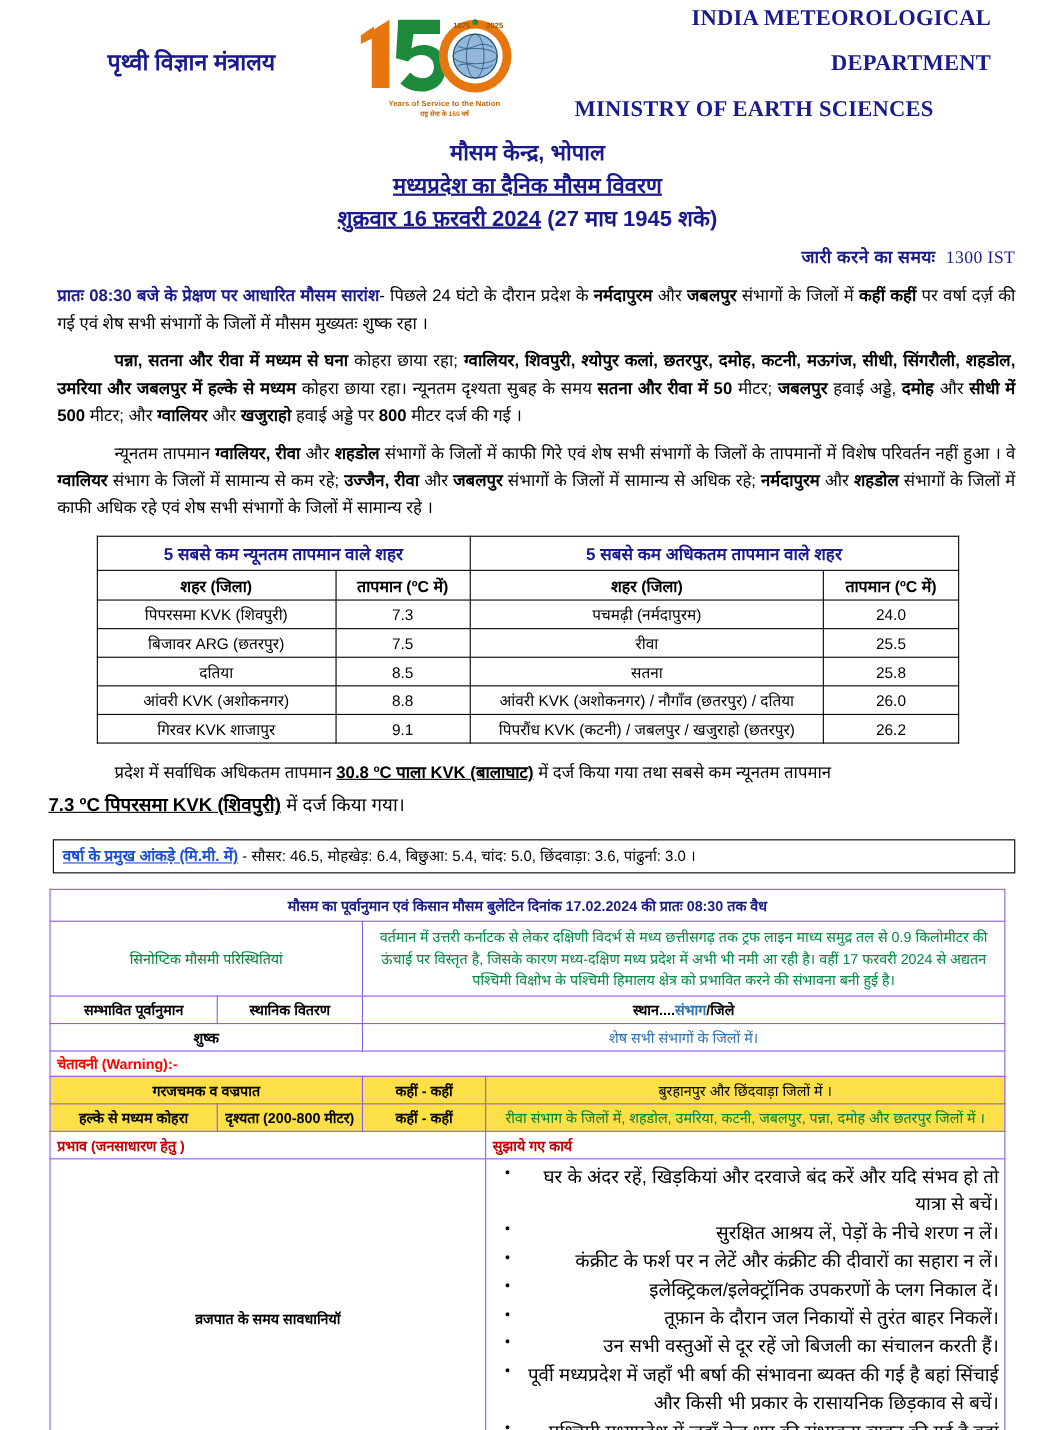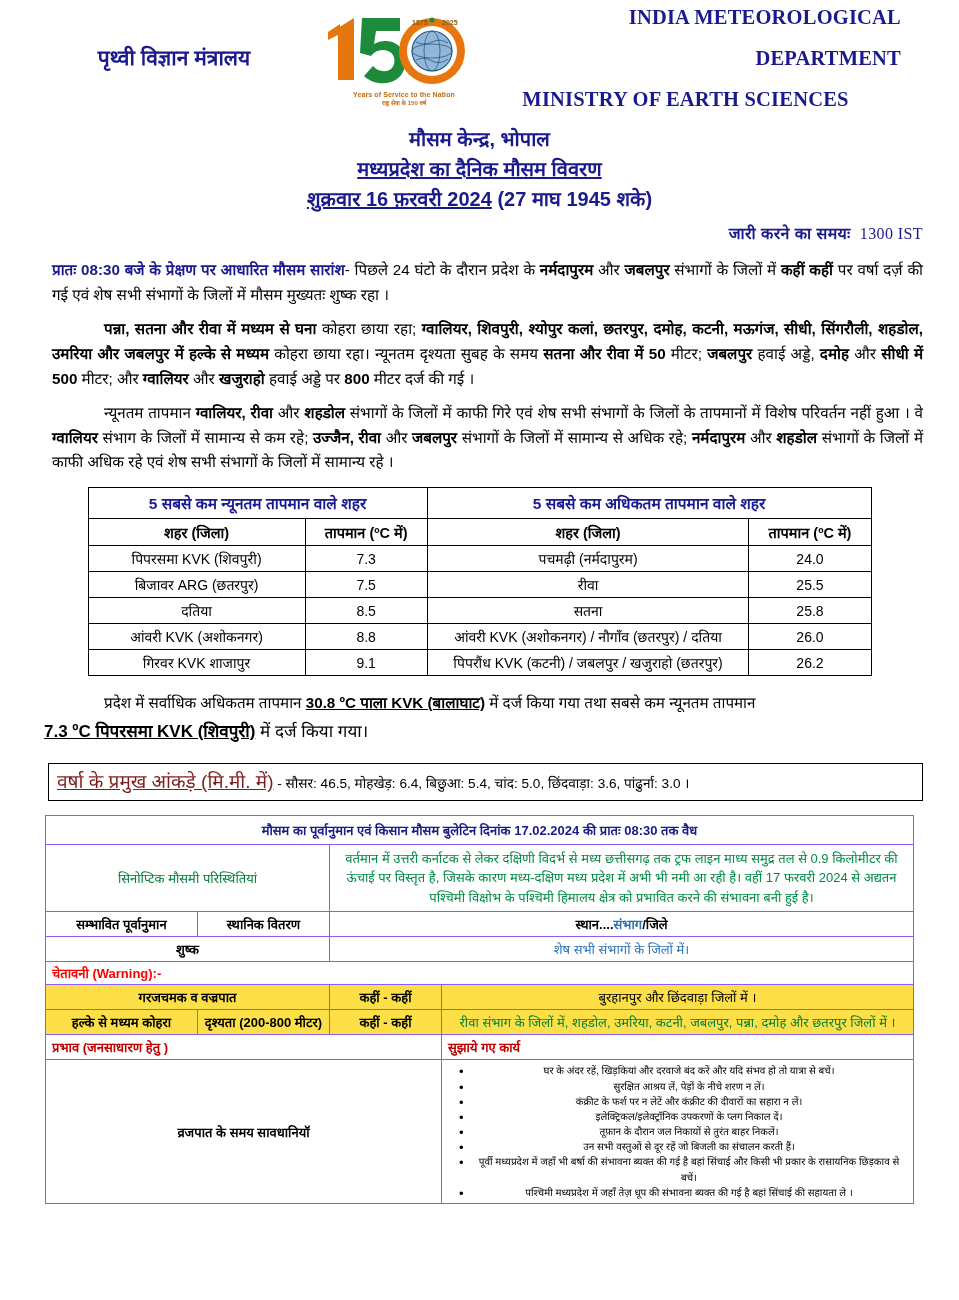--- a/index.html
+++ b/index.html
@@ -95,21 +95,21 @@
 
   
   .rain-box{
     margin:16px 36px 0 48px;border:1.4px solid #000;
   }
   .rain-row{
     padding:4px 8px;font-size:13.6px;line-height:1.45;
     border-bottom:1.4px solid #000;
   }
   .rain-row:last-child{border-bottom:none;}
-  .rain-lbl{color:#7f1d1d;font-weight:normal;font-size:19px;}
+  .rain-lbl{color:#1d4ed8;font-weight:bold;font-size:14px;}
   .rain-red{color:#c00000;font-weight:bold;font-size:14.5px;}
   .rain-purple{color:#7030a0;}
   .rain-b{font-weight:bold;}
 
   
   .fc-table{
     border-collapse:collapse;width:868px;margin:14px auto 0 auto;
     border:1.4px solid #000;table-layout:fixed;
   }
   .fc-table td{
@@ -134,21 +134,21 @@
   }
   .yellow{background:#fde047;}
   .y-b{text-align:center;font-weight:bold;font-size:13.5px;}
   .y-green{text-align:center;color:#00803b;font-size:12.8px;}
   .y-dark{text-align:center;font-size:12.8px;}
 
   .imp-hdr{color:#c00000;font-weight:bold;font-size:14px;text-align:left;padding:3px 6px !important;}
   .imp-cell{text-align:center;font-weight:bold;font-size:16px;}
   ul.adv{margin:0;padding:0 0 0 12px;list-style:none;}
   ul.adv li{
-    font-size:10px;line-height:1.52;text-align:center;padding-left:11px;position:relative;
+    font-size:17px;line-height:1.52;text-align:right;padding-left:11px;position:relative;
   }
   ul.adv li:before{content:"•";position:absolute;left:0;top:-1px;font-size:13px;}
 </style>
 </head>
 <body>
 
 <div class="page">
 
   <div class="header">
     <div class="hdr-left">

